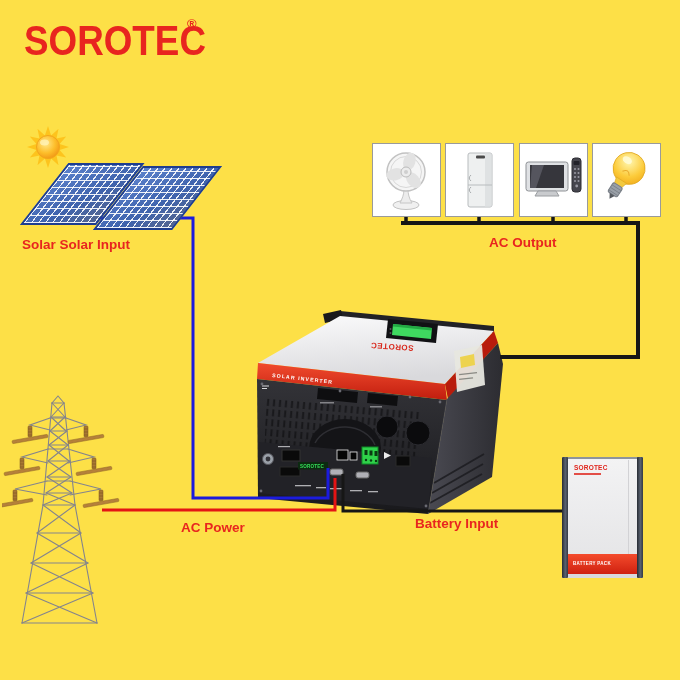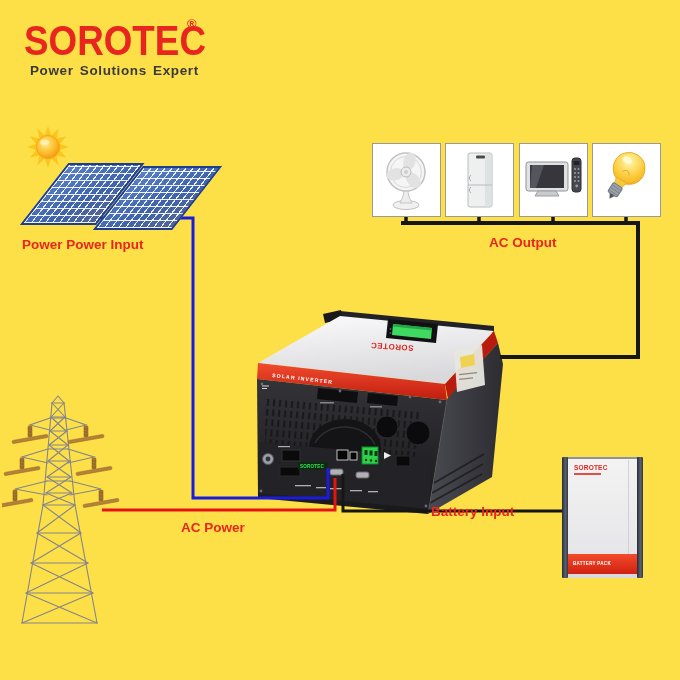--- a/index.html
+++ b/index.html
@@ -12,21 +12,21 @@
              letter-spacing:0px;transform:scaleX(.92) scaleY(1.04);transform-origin:left top;
              font-family:"Liberation Sans",sans-serif;}
   .logo-reg{position:absolute;left:163px;top:2px;font-size:13px;font-weight:bold;color:#e8251f;}
   .logo-tagline{position:absolute;left:6px;top:49px;font-size:13.5px;font-weight:bold;color:#3a3a3a;
                 letter-spacing:.6px;word-spacing:2px;}
   
   .flow-label{position:absolute;color:#e8251f;font-weight:bold;font-size:13.5px;z-index:7;white-space:nowrap;}
   .lab-solar{left:22px;top:237px;}
   .lab-acout{left:489px;top:235px;}
   .lab-acin{left:181px;top:520px;}
-  .lab-batt{left:415px;top:504px;margin-left:16px;}
+  .lab-batt{left:415px;top:516px;}
   
   .panel{position:absolute;border:2px solid #1e3d8f;background-color:#4f76c2;z-index:4;
          background-image:
            repeating-linear-gradient(90deg,rgba(255,255,255,.9) 0 1.4px,rgba(255,255,255,0) 1.4px 7px),
            repeating-linear-gradient(0deg,rgba(255,255,255,.9) 0 1.4px,rgba(255,255,255,0) 1.4px 7px),
            linear-gradient(135deg,#5c82cc 0%,#3f63ad 60%,#54658f 100%);
          transform:skewX(-38deg);transform-origin:0 100%;}
   .panel1{left:20px;top:163px;width:72px;height:58px;}
   .panel2{left:93px;top:166px;width:75px;height:60px;}
   
@@ -56,21 +56,20 @@
   .wires-svg{left:0;top:0;z-index:3;}
 </style>
 </head>
 <body>
 
 <div class="stage">
 
   <div class="abs logo-wrap">
     <div class="logo-text">SOROTEC</div>
     <div class="logo-reg">®</div>
-    <div class="logo-tagline">Power Solutions Expert</div>
   </div>
 
   <svg class="abs sun-svg" width="48" height="48" viewBox="0 0 48 48">
     <defs>
       <radialGradient id="g-sun" cx="40%" cy="35%" r="75%">
         <stop offset="0%" stop-color="#ffe98c"></stop>
           <stop offset="55%" stop-color="#fdbe2a"></stop>
           <stop offset="100%" stop-color="#ef8e10"></stop>
       </radialGradient>
     </defs>
@@ -299,18 +298,18 @@
     <div class="batt-rail r"></div>
     <div class="batt-seam"></div>
     <div class="batt-logo">SOROTEC</div>
     <div class="batt-logo-line"></div>
     <div class="batt-band">
       <div class="batt-band-text">BATTERY PACK</div>
     </div>
     <div class="batt-foot"></div>
   </div>
 
-  <div class="flow-label lab-solar">Power Power Input</div>
+  <div class="flow-label lab-solar">Solar Solar Input</div>
   <div class="flow-label lab-acout">AC Output</div>
   <div class="flow-label lab-acin">AC Power</div>
   <div class="flow-label lab-batt">Battery Input</div>
 
 </div>
 
 </body></html>

